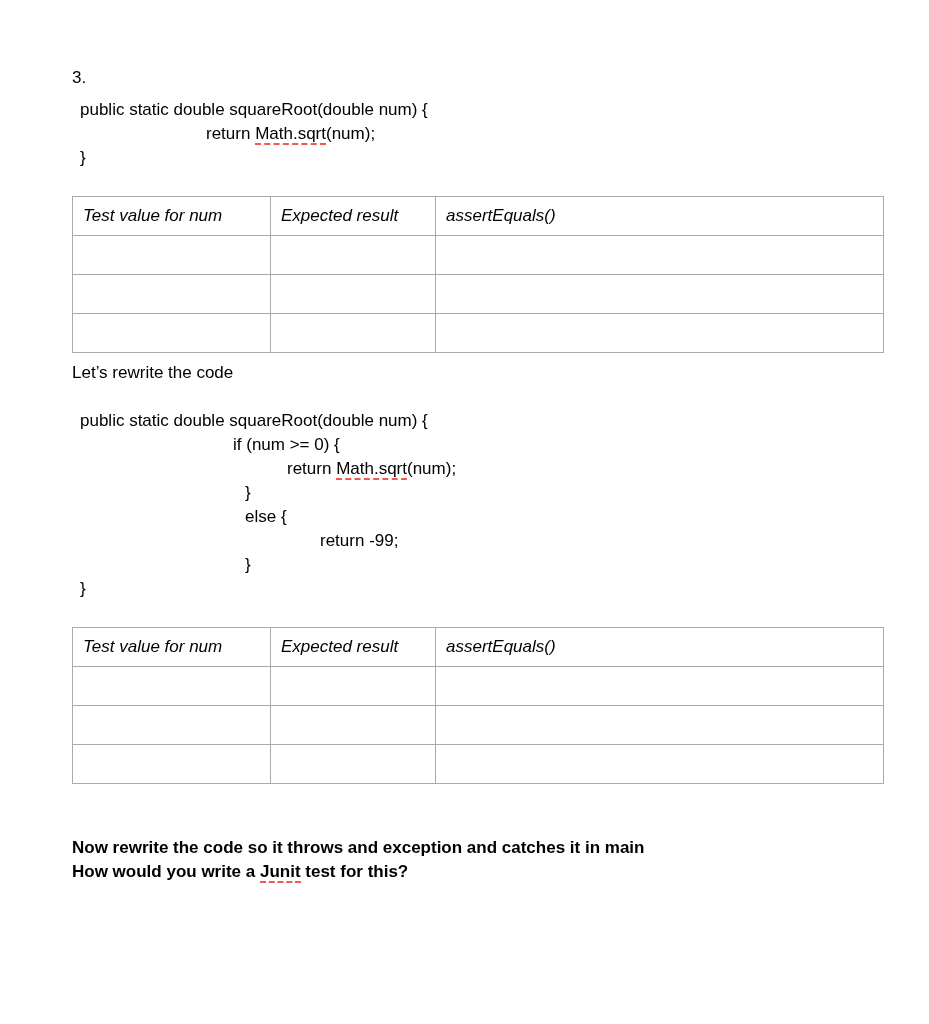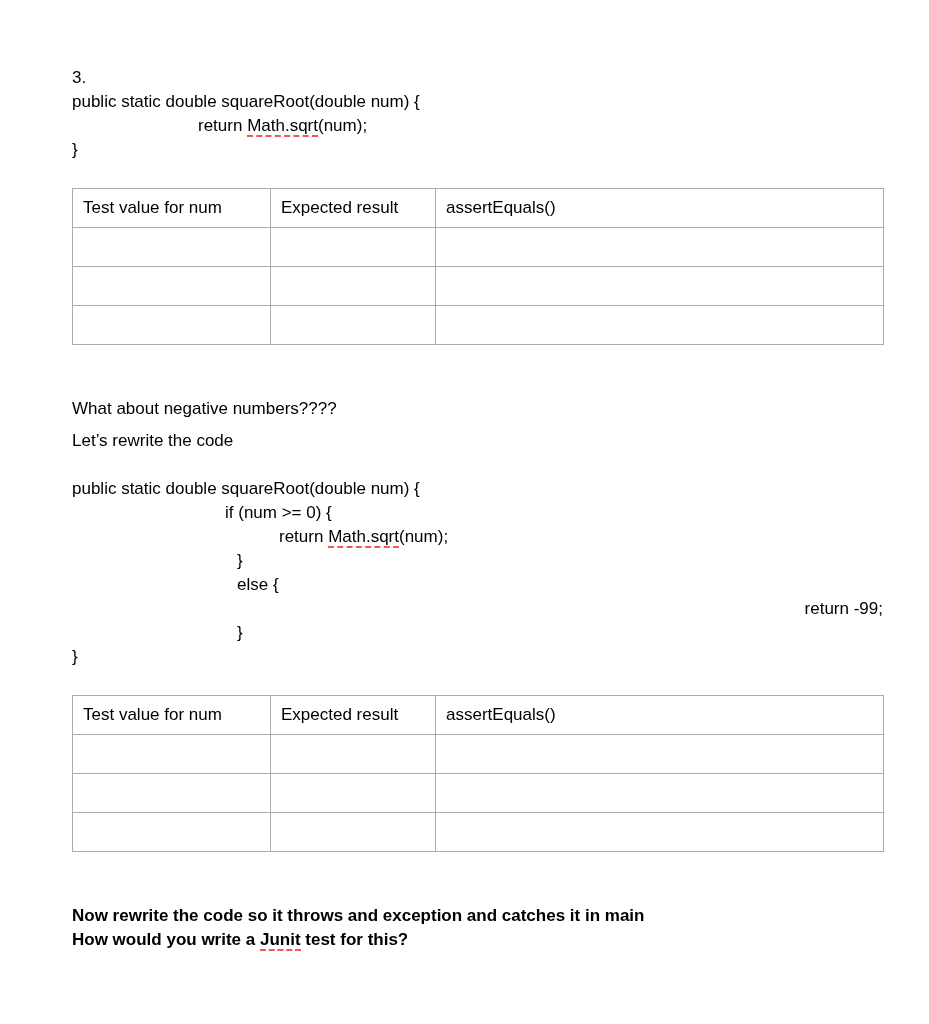--- a/index.html
+++ b/index.html
@@ -10,38 +10,39 @@
     font-family: "Liberation Sans", sans-serif;
     font-size: 17px;
     line-height: 24px;
     color: #000000;
     overflow: hidden;
   }
   .doc { padding: 66px 46px 0 72px; }
 
   .line { margin: 0; white-space: pre-wrap; }
 
-  .code-block { margin: 0; }
+  .code-block { margin: 8px; }
   .cl { white-space: pre; }
   .ind126 { padding-left: 126px; }
   .ind153 { padding-left: 153px; }
   .ind165 { padding-left: 165px; }
   .ind207 { padding-left: 207px; }
-  .ind240 { padding-left: 240px; text-align: right; }
+  .ind240 { padding-left: 240px; }
 
   .misspell {
     border-bottom: 2px dashed #f2594d;
     padding-bottom: 0px;
   }
 
   table.ttable {
     border-collapse: collapse;
     table-layout: fixed;
     width: 811px;
     margin-top: 26px;
+    font-style: italic;
   }
   table.ttable td {
     border: 1px solid #ababab;
     height: 38px;
     padding: 0 0 0 10px;
     vertical-align: middle;
     font-size: 17px;
     overflow: hidden;
   }
   col.c1 { width: 198px; }
@@ -89,21 +90,20 @@
         <td></td>
       </tr>
       <tr>
         <td></td>
         <td></td>
         <td></td>
       </tr>
     </tbody>
   </table>
 
-  <p class="line gap-large">What about negative numbers????</p>
   <p class="line gap-line">Let’s rewrite the code</p>
 
   <div class="code-block gap-code">
     <div class="cl">public static double squareRoot(double num) {</div>
     <div class="cl ind153">if (num &gt;= 0) {</div>
     <div class="cl ind207"><span>return </span><span class="misspell">Math.sqrt</span><span>(num);</span></div>
     <div class="cl ind165">}</div>
     <div class="cl ind165">else {</div>
     <div class="cl ind240">return -99;</div>
     <div class="cl ind165">}</div>

